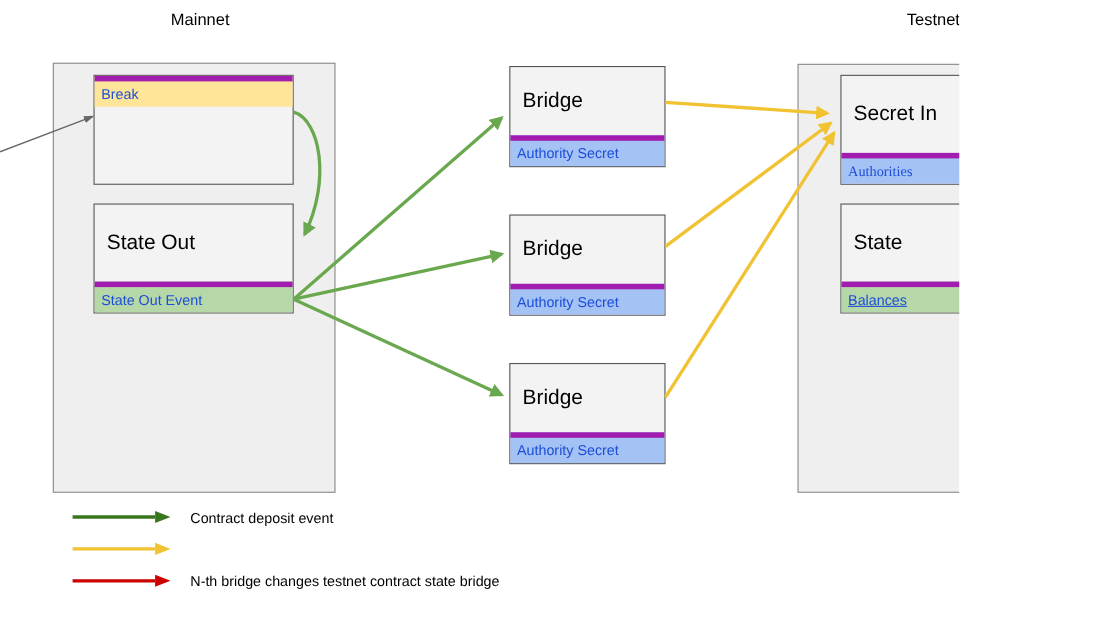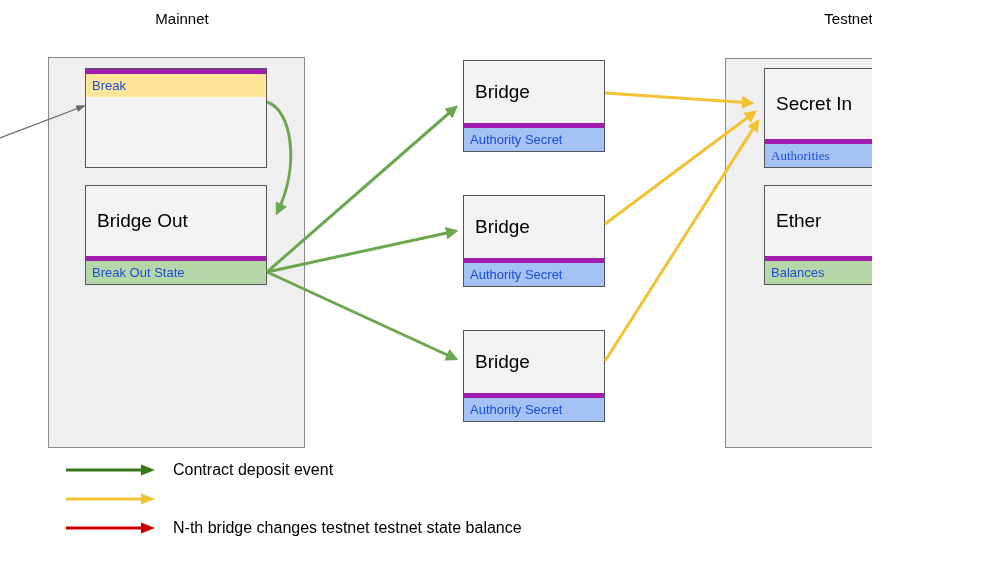--- a/index.html
+++ b/index.html
@@ -64,64 +64,64 @@
     top: 458px;
   }
   .legend-row {
     display: flex;
     align-items: center;
     height: 24px;
     margin-bottom: 5px;
   }
   .legend-label {
     margin-left: 16px;
-    font-size: 16px;
+    font-size: 13px;
     color: #000000;
     white-space: nowrap;
   }
 </style>
 </head>
 <body>
 
 <div class="canvas">
 
   <div class="region-label" style="left:48px;width:268px;">Mainnet</div>
   <div class="region-label" style="left:720px;width:257px;">Testnet</div>
 
   <div class="container" style="left:48px;top:57px;width:257px;height:391px;"></div>
   <div class="container" style="left:725px;top:58px;width:257px;height:390px;"></div>
 
   <div class="node" style="left:85px;top:68px;width:182px;height:100px;">
     <div class="node-band" style="background-color: rgb(255, 229, 153);">Break</div>
   </div>
   <div class="node" style="left:85px;top:185px;width:182px;height:100px;">
-    <div class="node-title">Bridge Out</div>
-    <div class="node-band" style="background-color: rgb(182, 215, 168);">Break Out State</div>
+    <div class="node-title">State Out</div>
+    <div class="node-band" style="background-color: rgb(182, 215, 168);">State Out Event</div>
   </div>
 
   <div class="node" style="left:463px;top:60px;width:142px;height:92px;">
     <div class="node-title">Bridge</div>
     <div class="node-band" style="background-color: rgb(164, 194, 244);">Authority Secret</div>
   </div>
   <div class="node" style="left:463px;top:195px;width:142px;height:92px;">
     <div class="node-title">Bridge</div>
     <div class="node-band" style="background-color: rgb(164, 194, 244);">Authority Secret</div>
   </div>
   <div class="node" style="left:463px;top:330px;width:142px;height:92px;">
     <div class="node-title">Bridge</div>
     <div class="node-band" style="background-color: rgb(164, 194, 244);">Authority Secret</div>
   </div>
 
   <div class="node" style="left:764px;top:68px;width:180px;height:100px;">
     <div class="node-title">Secret In</div>
     <div class="node-band" style="background-color: rgb(164, 194, 244); font-family: Liberation Serif, serif;">Authorities</div>
   </div>
   <div class="node" style="left:764px;top:185px;width:180px;height:100px;">
-    <div class="node-title">Ether</div>
-    <div class="node-band" style="background-color: rgb(182, 215, 168);">Balances</div>
+    <div class="node-title">State</div>
+    <div class="node-band" style="background-color: rgb(182, 215, 168); text-decoration: underline;">Balances</div>
   </div>
 
   <svg class="arrows" viewBox="0 0 1002 564">
     <defs>
       <marker id="ah-green" viewBox="0 0 10 10" refX="8" refY="5" markerWidth="4.2" markerHeight="4.2" orient="auto-start-reverse">
         <path d="M0,0 L10,5 L0,10 Z" style="fill: rgb(106, 168, 79);"></path>
       </marker>
       <marker id="ah-yellow" viewBox="0 0 10 10" refX="8" refY="5" markerWidth="4.2" markerHeight="4.2" orient="auto-start-reverse">
         <path d="M0,0 L10,5 L0,10 Z" style="fill: rgb(241, 194, 50);"></path>
       </marker>
@@ -160,17 +160,17 @@
       <svg width="92" height="14" viewBox="0 0 92 14">
         <line x1="1" y1="7" x2="76" y2="7" stroke-width="3" style="stroke: rgb(241, 194, 50);"></line>
         <polygon points="76,1.5 90,7 76,12.5" style="fill: rgb(241, 194, 50);"></polygon>
       </svg>
     </div>
     <div class="legend-row">
       <svg width="92" height="14" viewBox="0 0 92 14">
         <line x1="1" y1="7" x2="76" y2="7" stroke-width="3" style="stroke: rgb(204, 0, 0);"></line>
         <polygon points="76,1.5 90,7 76,12.5" style="fill: rgb(204, 0, 0);"></polygon>
       </svg>
-      <span class="legend-label">N-th bridge changes testnet testnet state balance</span>
+      <span class="legend-label">N-th bridge changes testnet contract state bridge</span>
     </div>
   </div>
 
 </div>
 
 </body></html>

